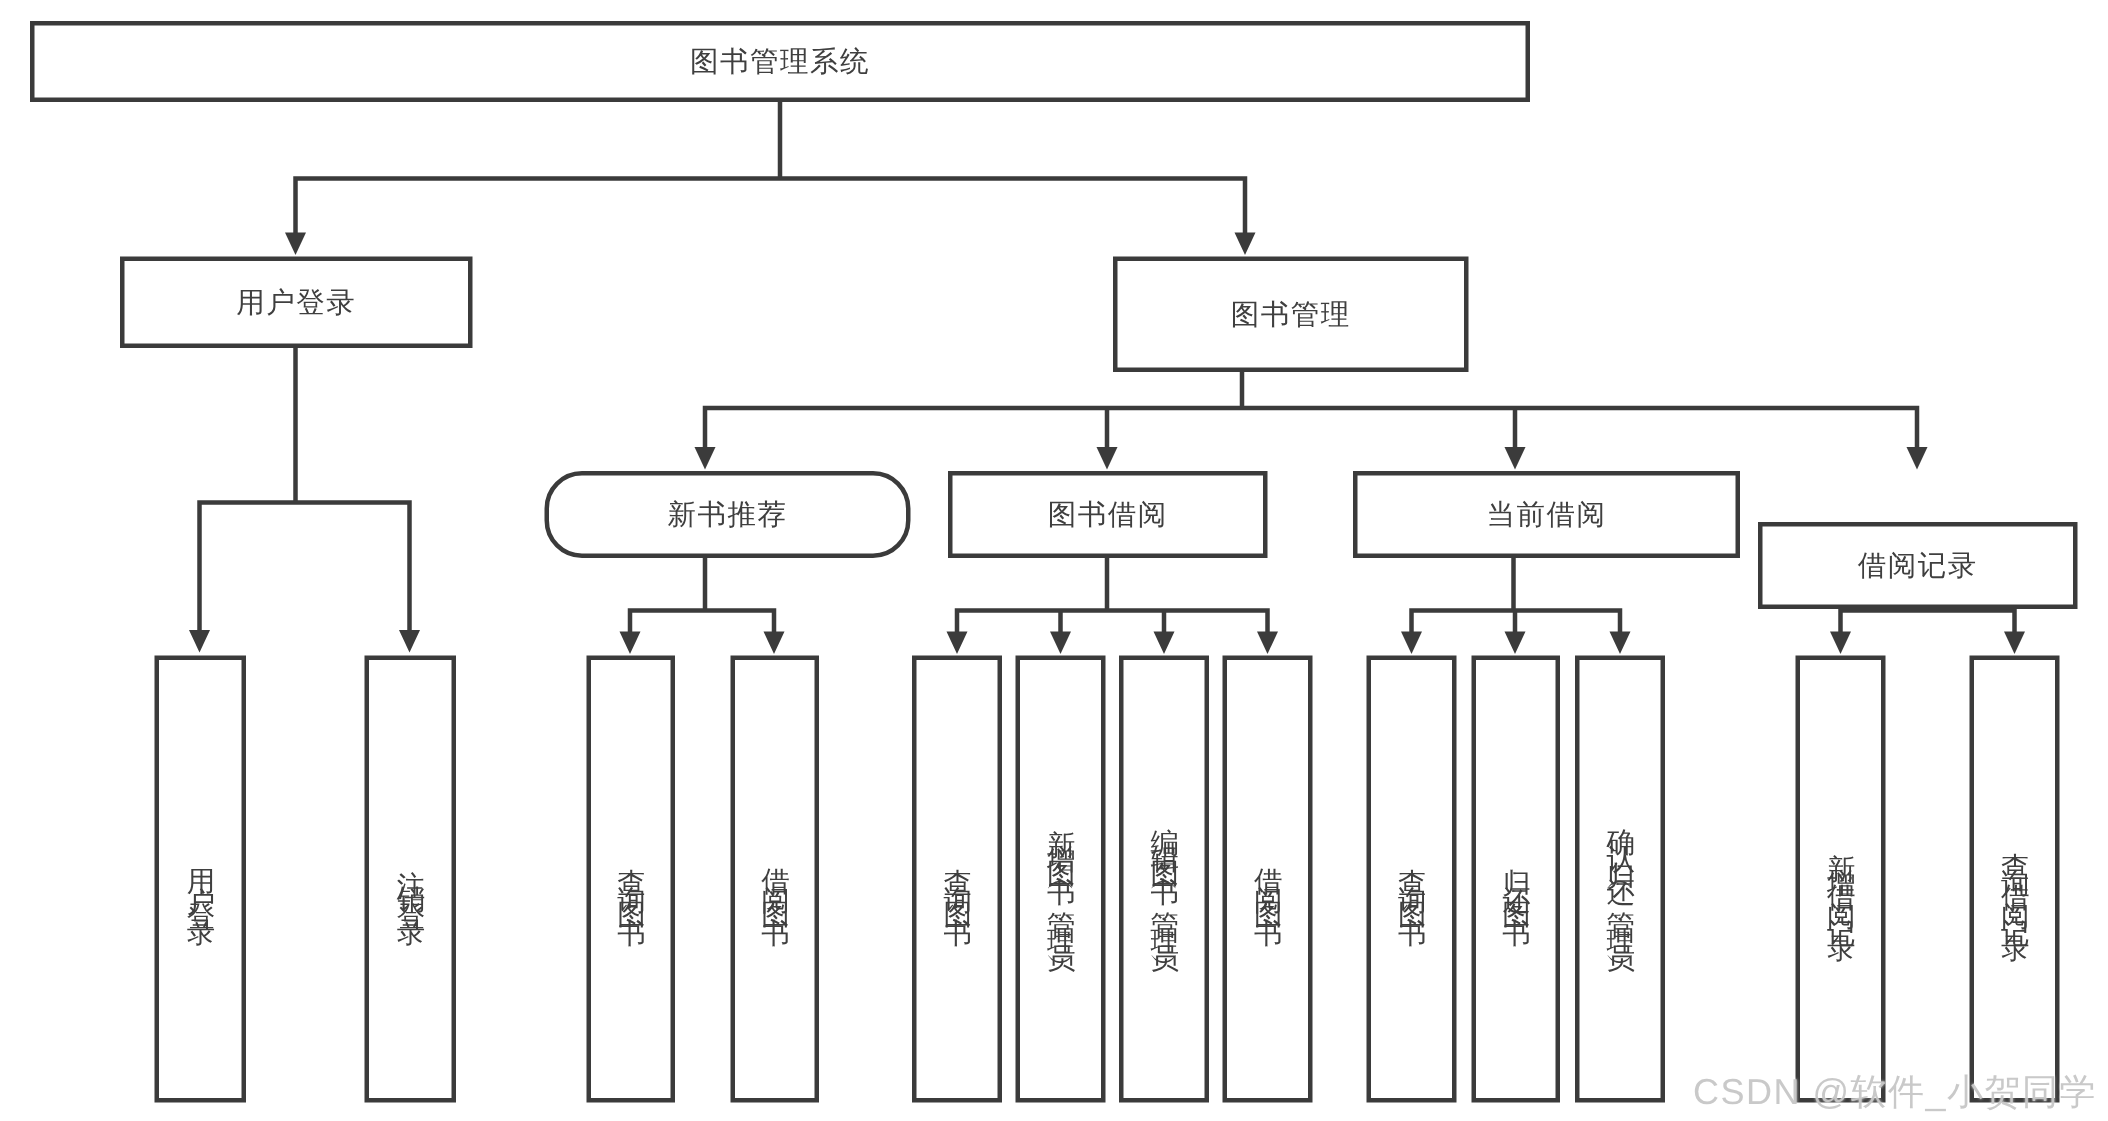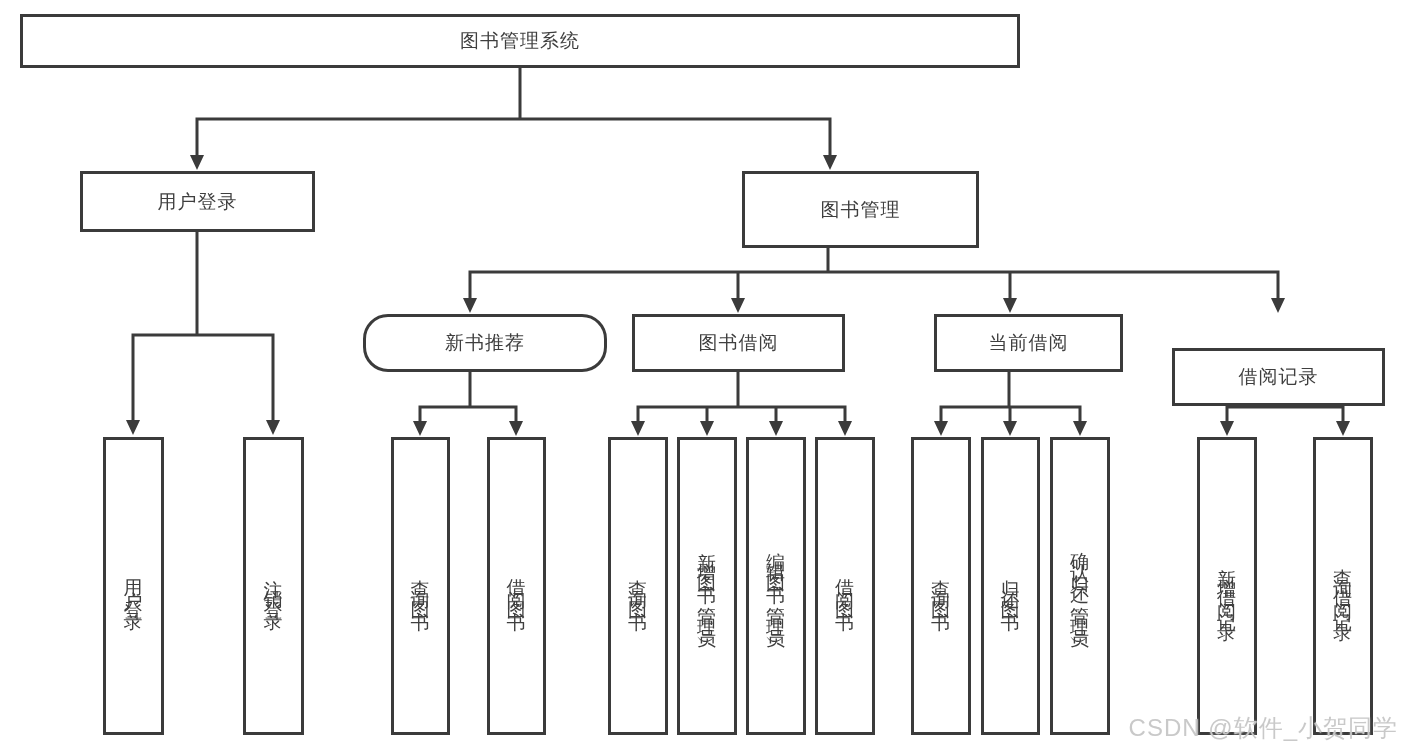--- a/index.html
+++ b/index.html
@@ -99,21 +99,21 @@
     </g>
   </svg>
 
   <div class="box hbox" style="left:20px; top:14px; width:1000px; height:54px;">图书管理系统</div>
 
   <div class="box hbox" style="left:80px; top:171px; width:235px; height:61px;">用户登录</div>
   <div class="box hbox" style="left:710px; top:171px; width:237px; height:77px;margin-left:32px;">图书管理</div>
 
   <div class="box hbox" style="left:363px; top:314px; width:244px; height:58px;border-radius:25px;">新书推荐</div>
   <div class="box hbox" style="left:632px; top:314px; width:213px; height:58px;">图书借阅</div>
-  <div class="box hbox" style="left:902px; top:314px; width:189px; height:58px;margin-left:32px;">当前借阅</div>
+  <div class="box hbox" style="left:902px; top:314px; width:258px; height:58px;">当前借阅</div>
   <div class="box hbox" style="left:1172px; top:314px; width:213px; height:58px;margin-top:34px;">借阅记录</div>
 
   <div class="box vbox" style="left:103px; top:437px; width:61px; height:298px;">用户登录</div>
   <div class="box vbox" style="left:243px; top:437px; width:61px; height:298px;">注销登录</div>
 
   <div class="box vbox" style="left:391px; top:437px; width:59px; height:298px;">查询图书</div>
   <div class="box vbox" style="left:487px; top:437px; width:59px; height:298px;">借阅图书</div>
 
   <div class="box vbox" style="left:608px; top:437px; width:60px; height:298px;">查询图书</div>
   <div class="box vbox" style="left:677px; top:437px; width:60px; height:298px;">新增图书（管理员）</div>

